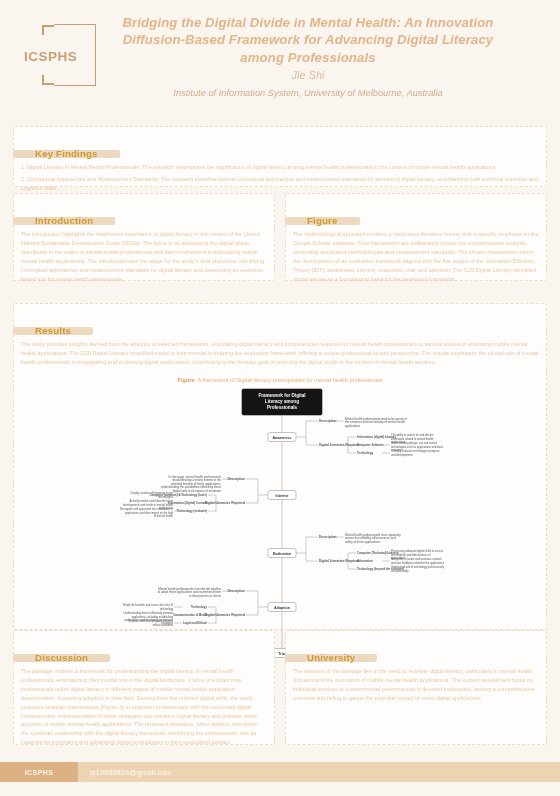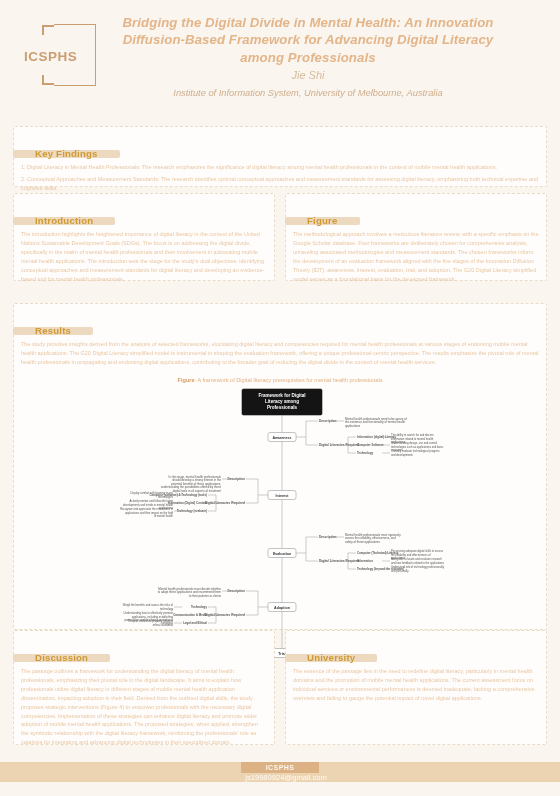--- a/index.html
+++ b/index.html
@@ -97,21 +97,21 @@
   #results{position:absolute;left:13px;top:303px;width:534px;height:327px;}
   #discussion{position:absolute;left:13px;top:630px;width:262px;height:115px;}
   #conclusions{position:absolute;left:285px;top:630px;width:262px;height:115px;}
   .fig-caption{
     text-align:center;font-size:5.6px;color:#e3b184;margin-top:4px;
   }
   .fig-caption b{color:#d79a63;}
   
   .footer{
     position:absolute;left:0;bottom:14px;width:560px;height:20px;
-    background:#ecd4b3;display:flex;align-items:center;flex-direction:column;
+    background:#ecd4b3;display:flex;align-items:center;
   }
   .foot-badge{
     width:78px;height:20px;background:#dcb184;
     display:flex;align-items:center;justify-content:center;
     color:#fdf6ee;font-size:7px;font-weight:600;letter-spacing:.4px;
   }
   .foot-mail{
     margin-left:12px;color:#fffaf4;font-size:7.6px;
   }
   

